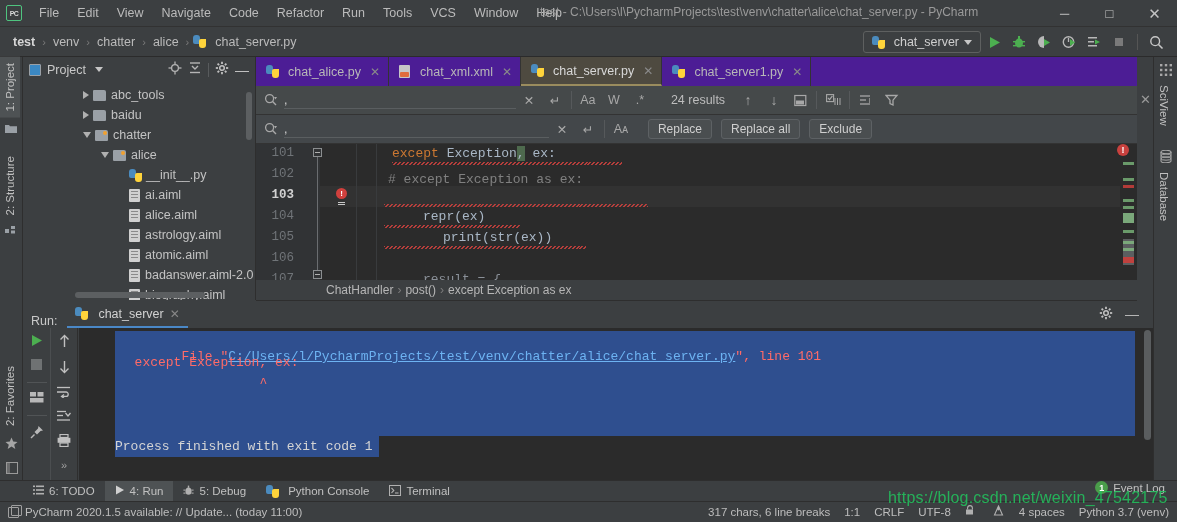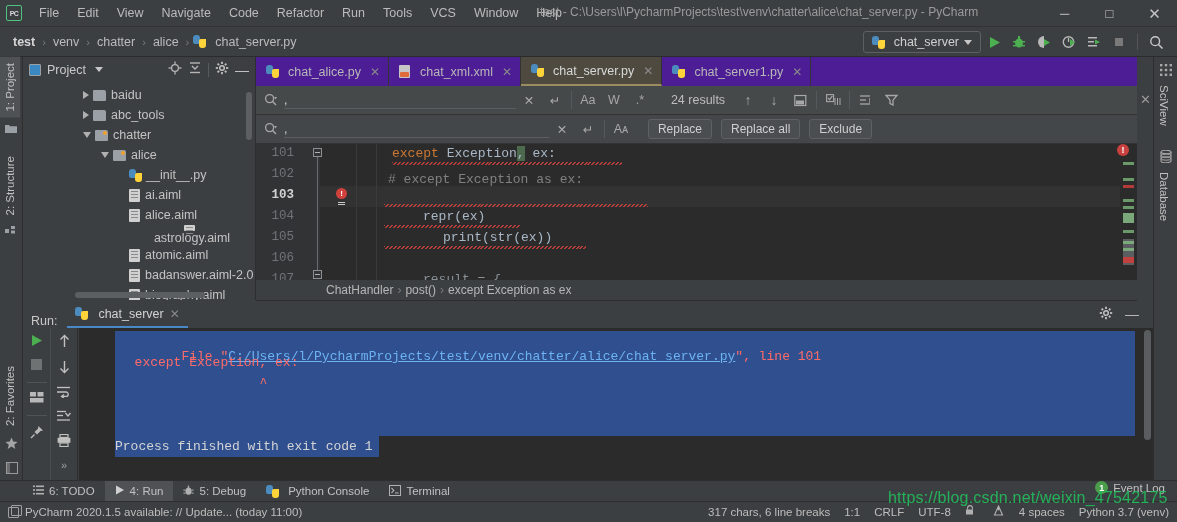--- a/index.html
+++ b/index.html
@@ -447,26 +447,26 @@
               <line x1="4.1" y1="9.9" x2="2.6" y2="11.4"></line>
             </g>
           </svg>
       </span>
       <span style="color:#c0c0c0;font-size:14px;line-height:10px;">—</span>
     </div>
     <div class="projtree">
       <div class="trow" style="padding-left:60px;">
         <span class="arrow r"></span>
         <span class="folder"></span>
-        <span>baidu</span>
+        <span>abc_tools</span>
       </div>
       <div class="trow" style="padding-left:60px;">
         <span class="arrow r"></span>
         <span class="folder"></span>
-        <span>abc_tools</span>
+        <span>baidu</span>
       </div>
       <div class="trow" style="padding-left:60px;">
         <span class="arrow d"></span>
         <span class="folder src"></span>
         <span>chatter</span>
       </div>
       <div class="trow" style="padding-left:78px;">
         <span class="arrow d"></span>
         <span class="folder src"></span>
         <span>alice</span>
@@ -476,21 +476,21 @@
         <span>__init__.py</span>
       </div>
       <div class="trow" style="padding-left:106px;">
         <span class="aimlicon"></span>
         <span>ai.aiml</span>
       </div>
       <div class="trow" style="padding-left:106px;">
         <span class="aimlicon"></span>
         <span>alice.aiml</span>
       </div>
-      <div class="trow" style="padding-left:106px;flex-direction:column;">
+      <div class="trow" style="padding-left:106px;">
         <span class="aimlicon"></span>
         <span>astrology.aiml</span>
       </div>
       <div class="trow" style="padding-left:106px;">
         <span class="aimlicon"></span>
         <span>atomic.aiml</span>
       </div>
       <div class="trow" style="padding-left:106px;">
         <span class="aimlicon"></span>
         <span>badanswer.aiml-2.0</span>

